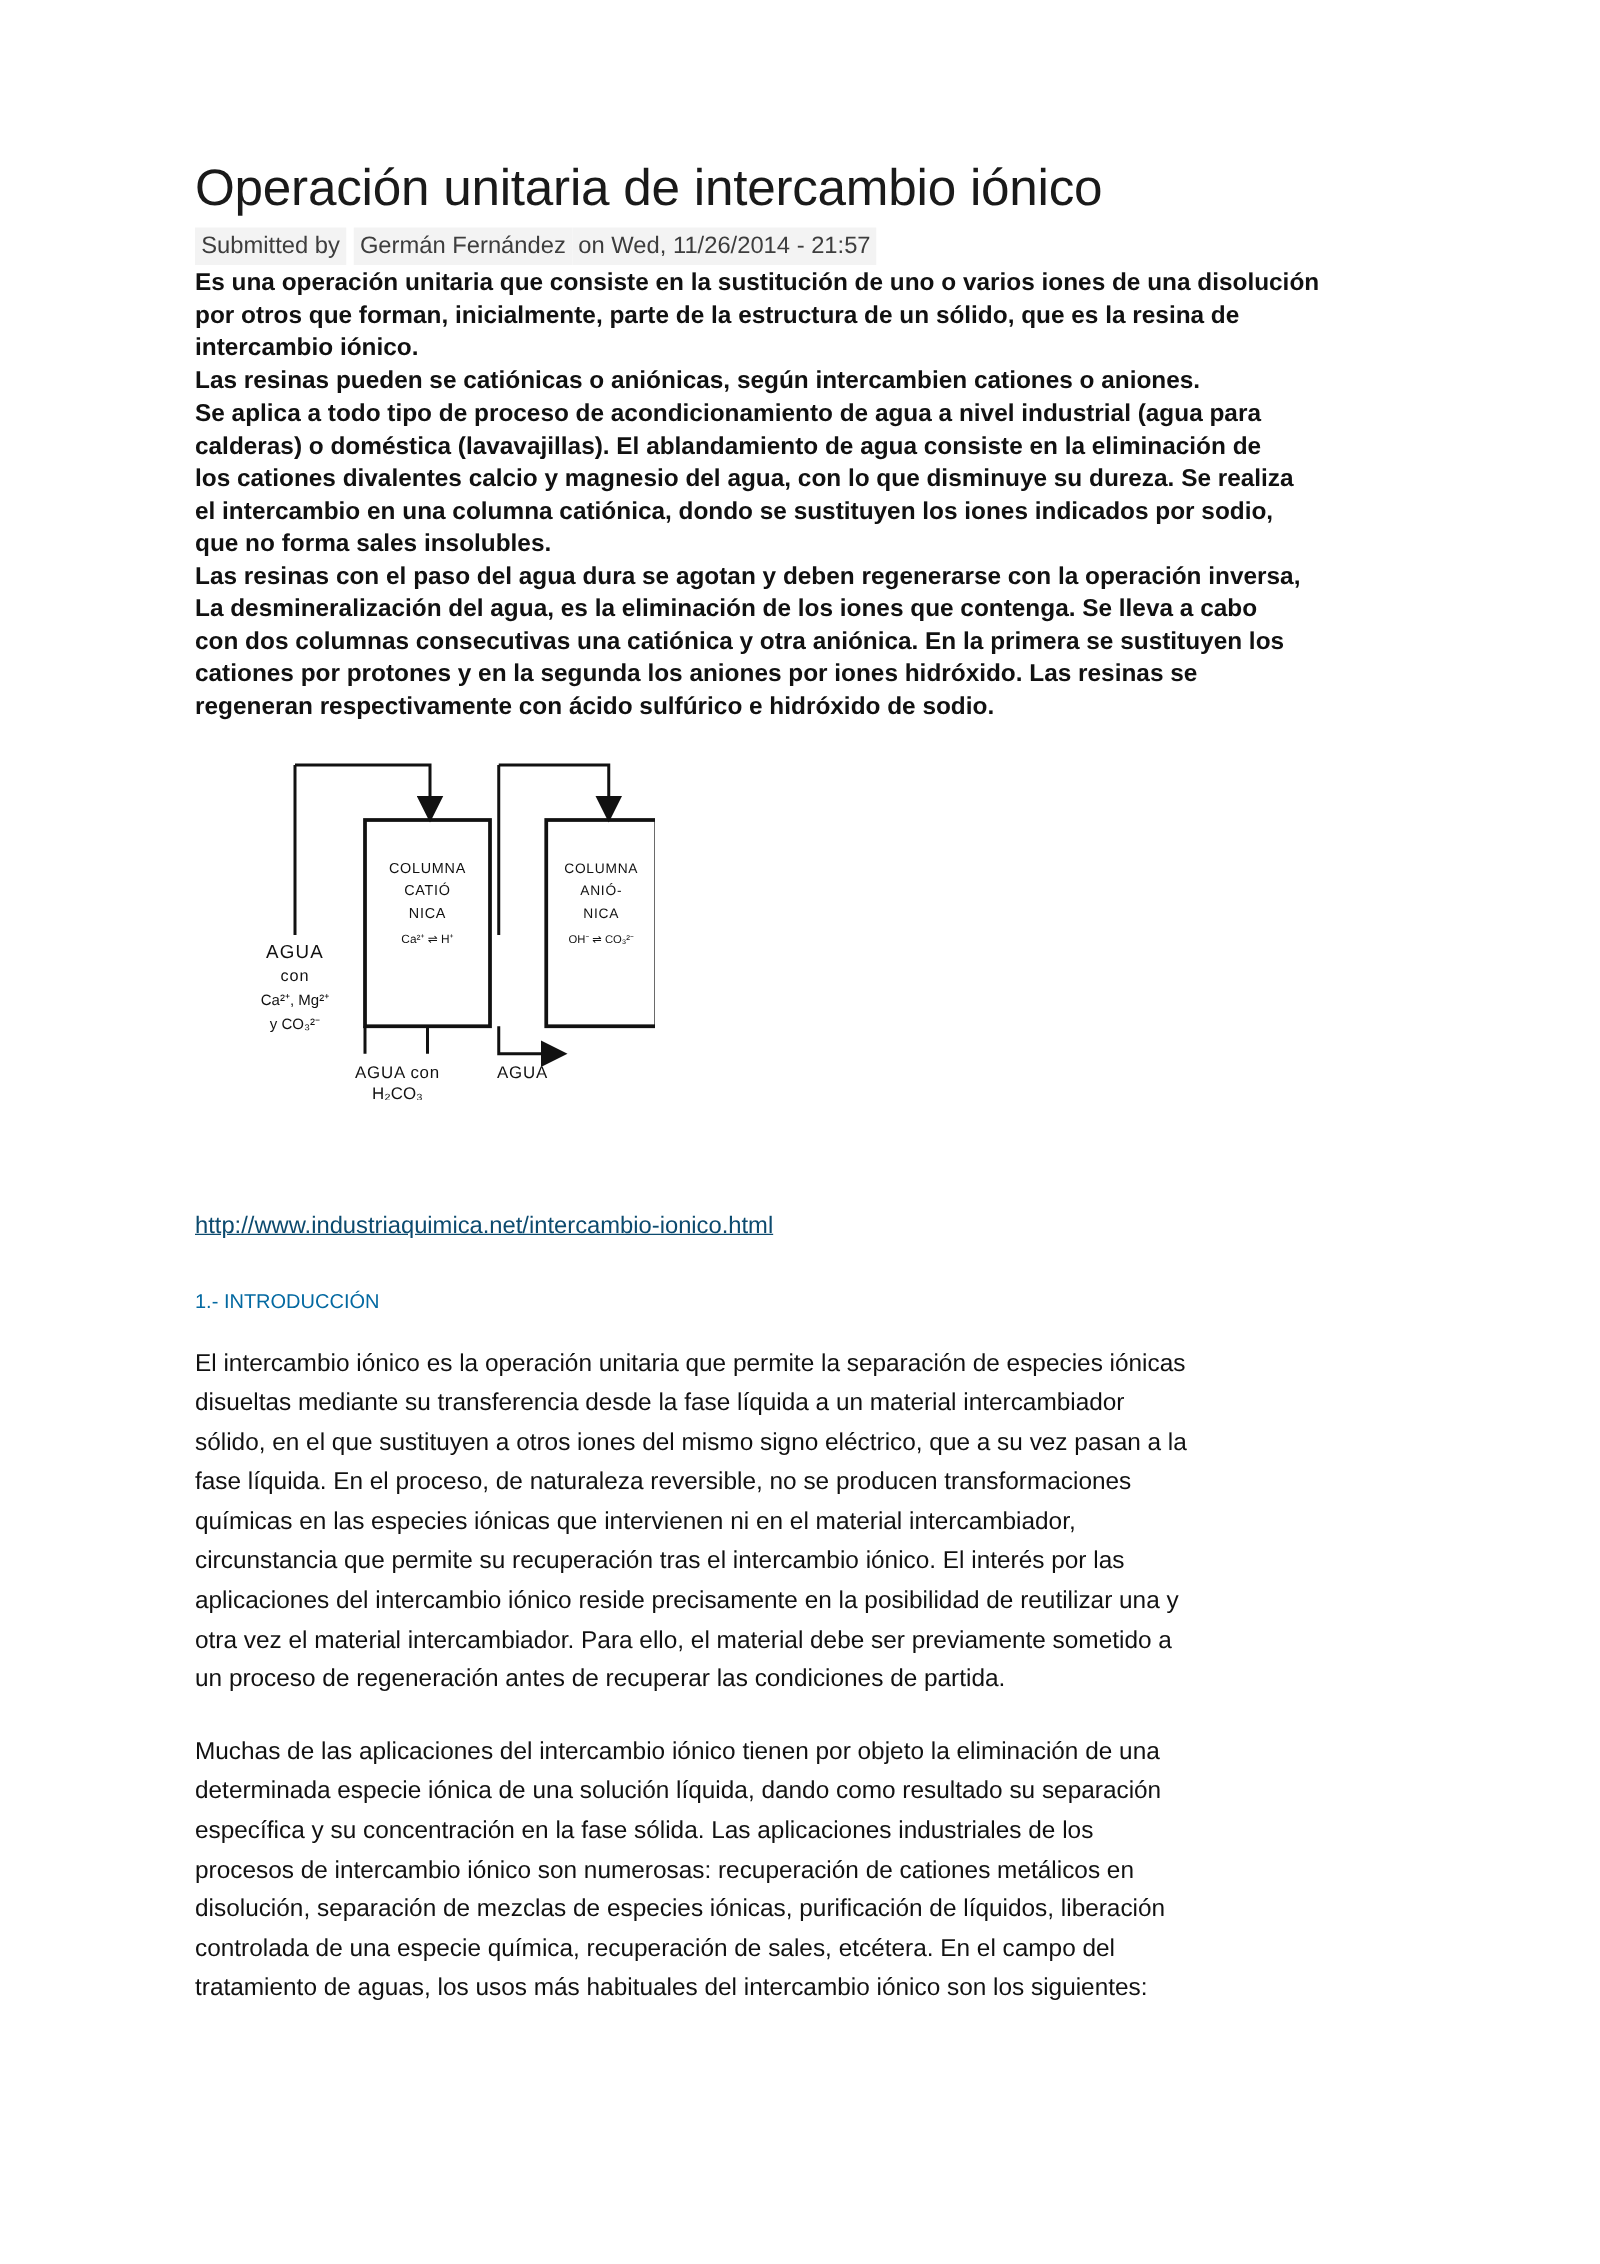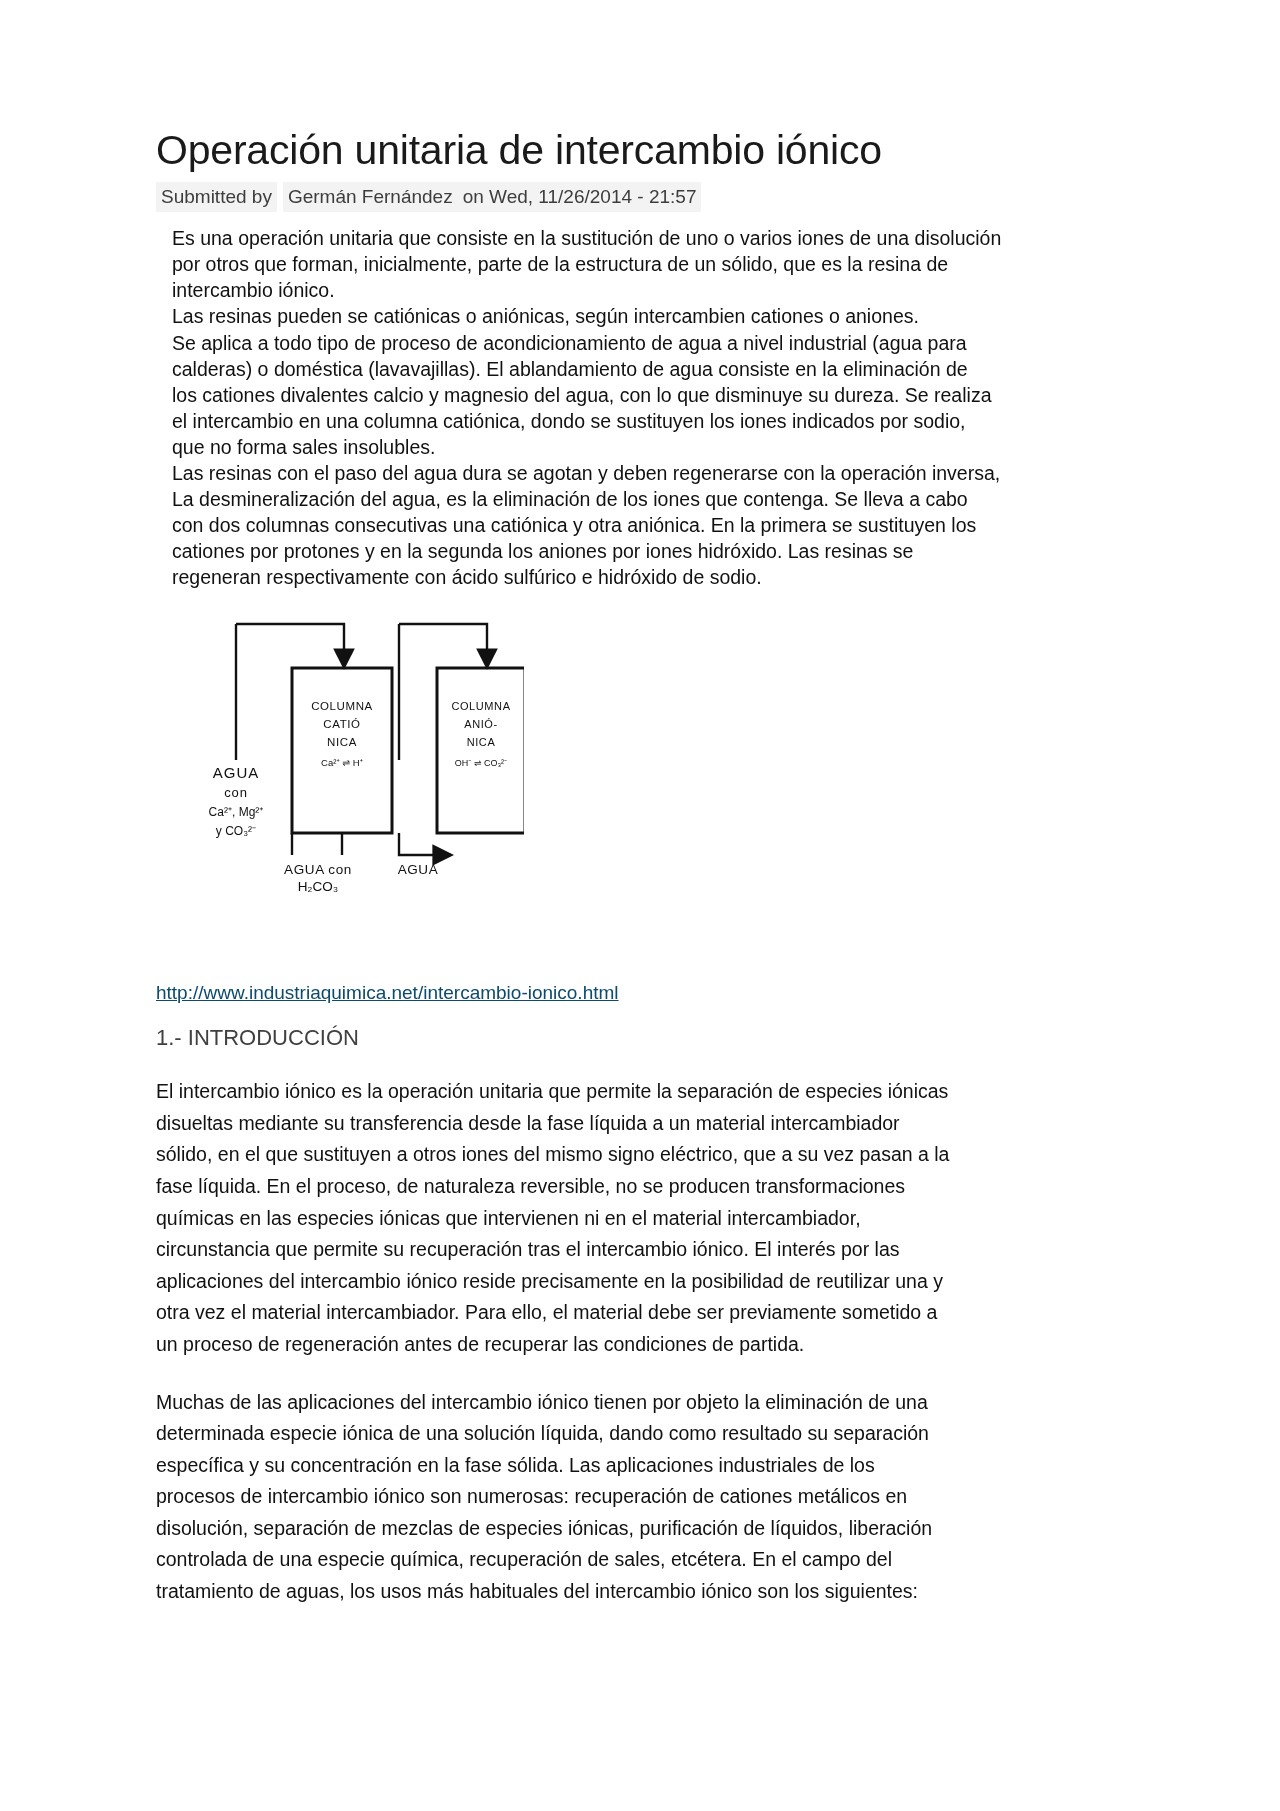--- a/index.html
+++ b/index.html
@@ -63,21 +63,22 @@
   }
 
   
   .body-block {
     font-size: 19.5px;
     line-height: 1.335;
     color: #111;
     margin-top: 2px;
   }
   .body-block p {
-    margin: 16px;
+    margin: 0;
+    font-weight: bold;
   }
   .body-line {
     display: block;
     white-space: nowrap;
   }
 
   
   .figure-wrap {
     position: relative;
     margin-top: 22px;
@@ -99,24 +100,24 @@
     font-family: "Liberation Sans", sans-serif;
     font-size: 19px;
     color: #0c4a6e;
     text-decoration: underline;
     line-height: 1.4;
   }
 
   
   .section-head {
     font-family: "Liberation Sans", sans-serif;
-    font-size: 22px;
+    font-size: 16px;
     line-height: 1.45;
-    color: #404040;
-    margin-top: 16px;
+    color: #0369a1;
+    margin-top: 36px;
   }
   .flow {
     font-family: "Liberation Sans", sans-serif;
     font-size: 19.5px;
     line-height: 1.62;
     color: #111;
     margin-top: 22px;
     text-align: left;
     width: 800px;
   }

